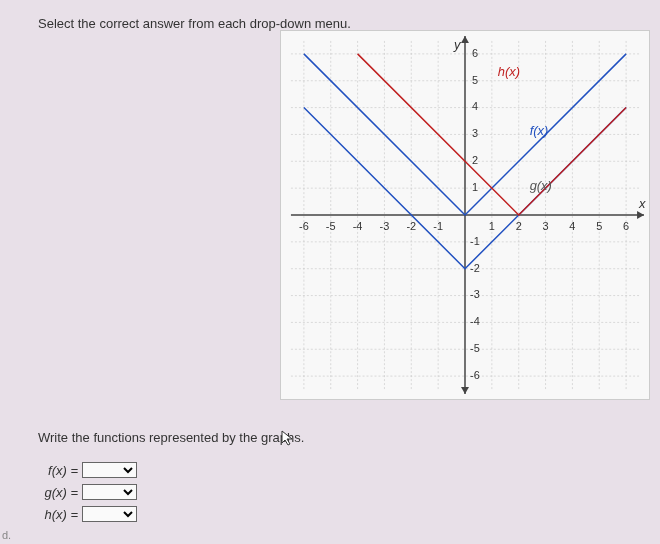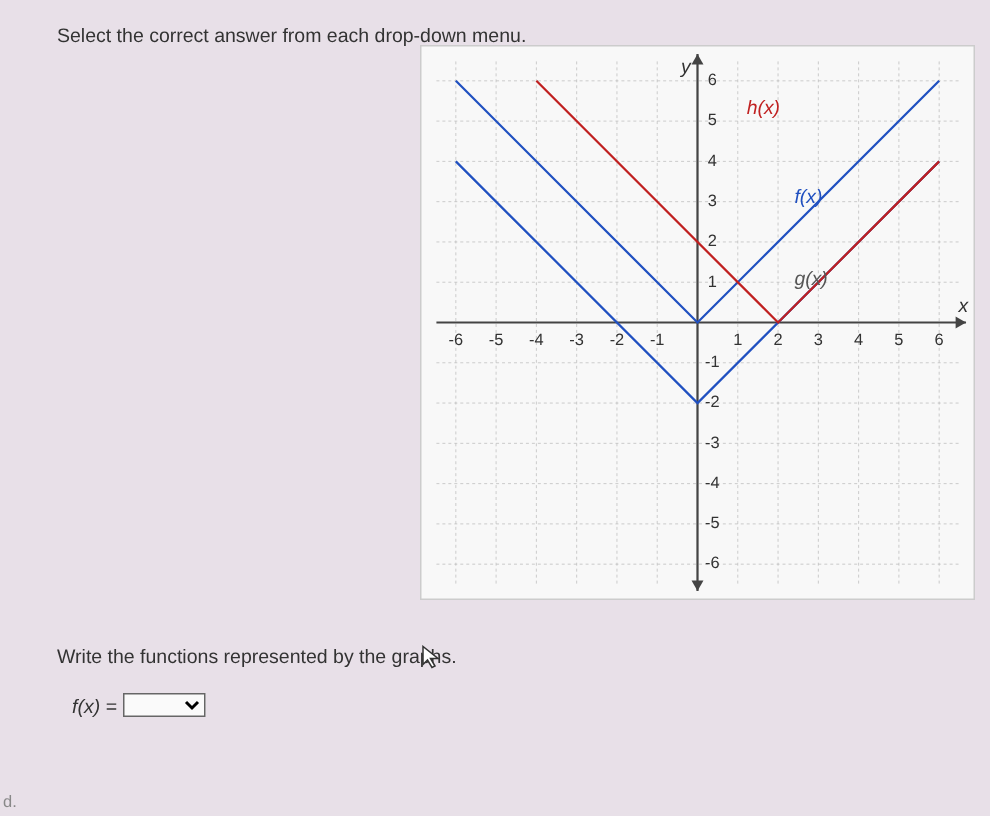--- a/index.html
+++ b/index.html
@@ -189,15 +189,23 @@
 
 <svg class="cursor" width="16" height="16">
   <path d="M2,1 L2,13 L5,10 L8,15 L10,14 L7,9 L12,9 Z" fill="white" stroke="#333" stroke-width="1"></path>
 </svg>
 
 <div class="answers">
   <div class="answer-row">
     <span class="answer-label">f(x) =</span>
     <select class="answer-select"><option></option></select>
   </div>
+  <div class="answer-row">
+    <span class="answer-label">g(x) =</span>
+    <select class="answer-select"><option></option></select>
+  </div>
+  <div class="answer-row">
+    <span class="answer-label">h(x) =</span>
+    <select class="answer-select"><option></option></select>
+  </div>
 </div>
 
 <div class="footer-d">d.</div>
 
 </body></html>

